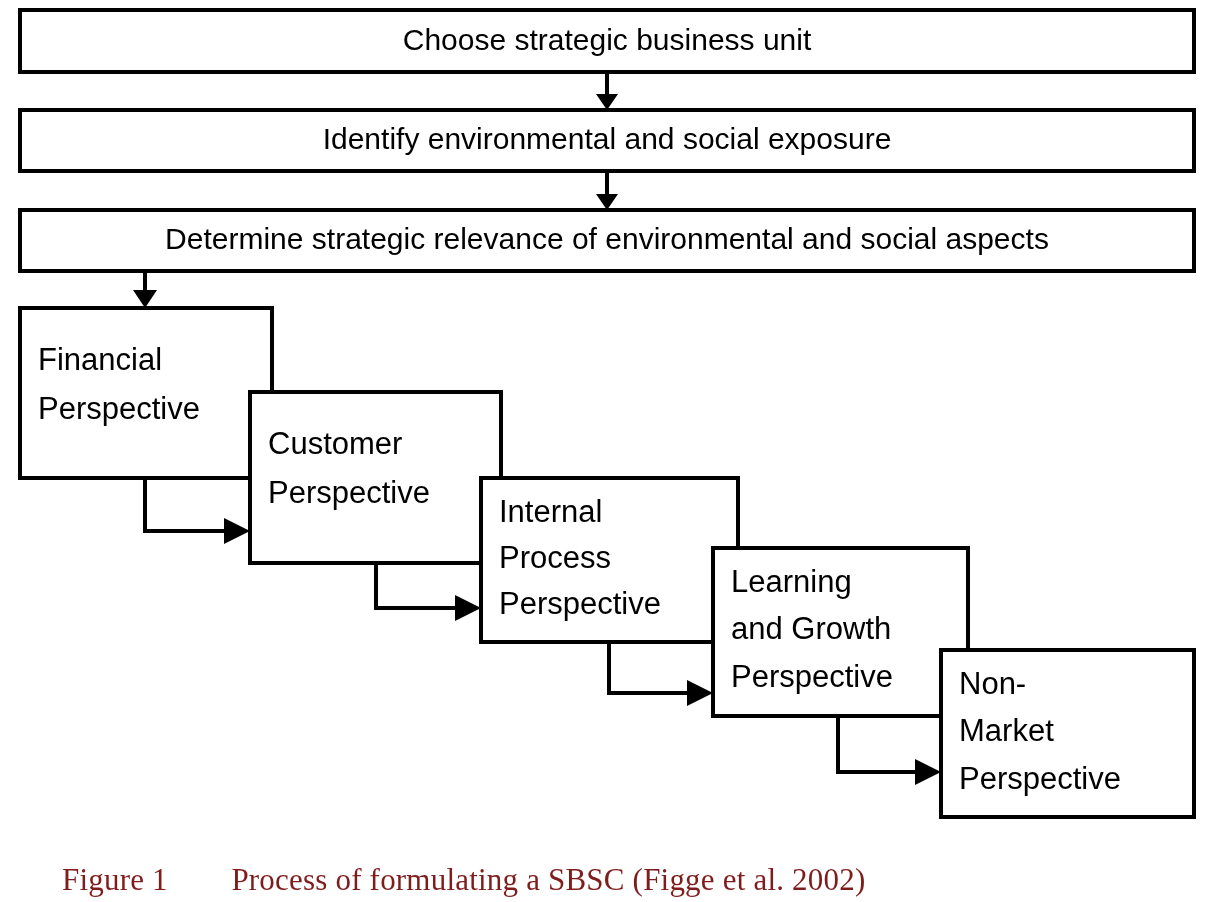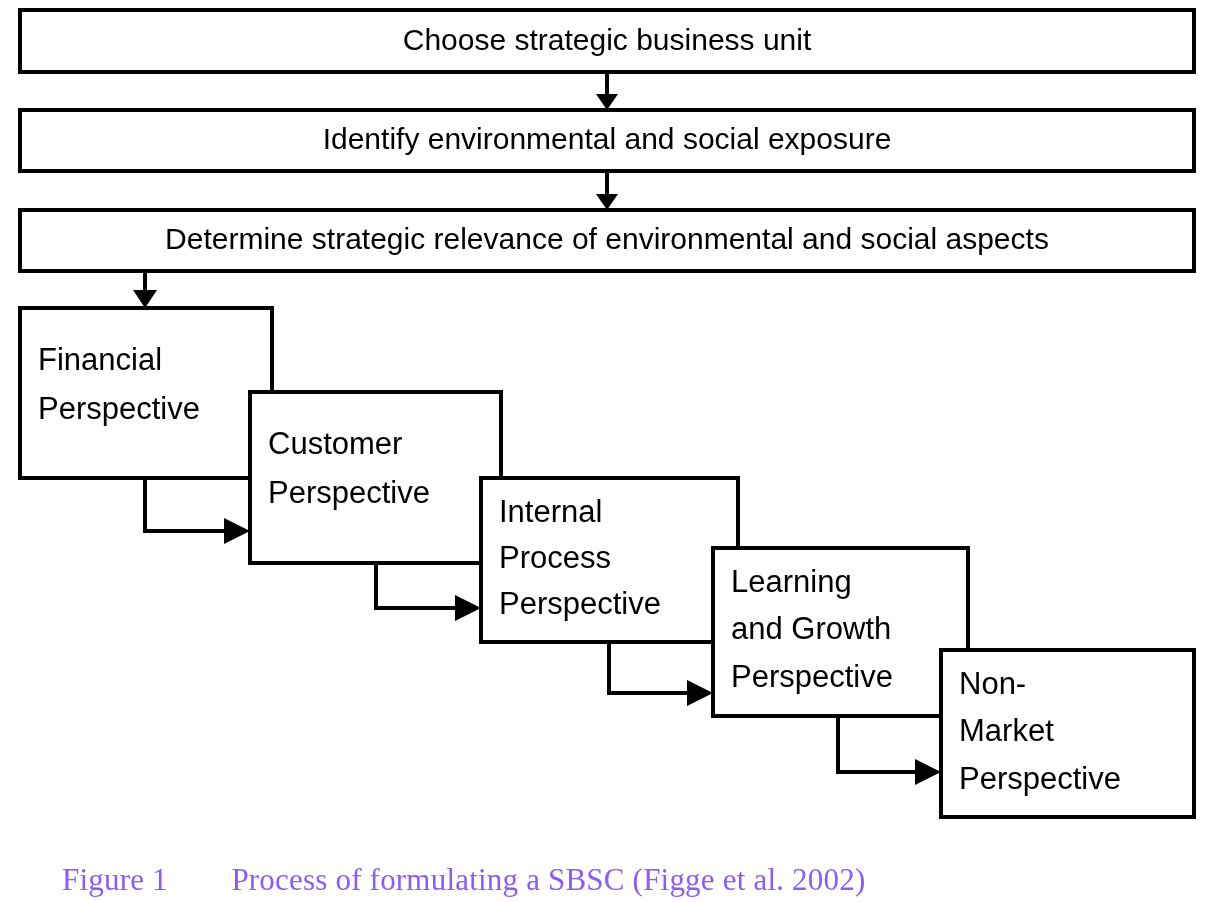--- a/index.html
+++ b/index.html
@@ -59,21 +59,21 @@
     font-size: 31px;
     fill: #000000;
     text-anchor: start;
   }
   .caption-text {
     position: absolute;
     left: 62px;
     top: 862px;
     font-family: "Liberation Serif", serif;
     font-size: 31px;
-    color: #8b5cf6;
+    color: #7f1d1d;
     white-space: pre;
     letter-spacing: 0.2px;
   }
 </style>
 </head>
 <body>
 
 <div id="figure-root">
 
   <svg id="diagram" viewBox="0 0 1214 902">

